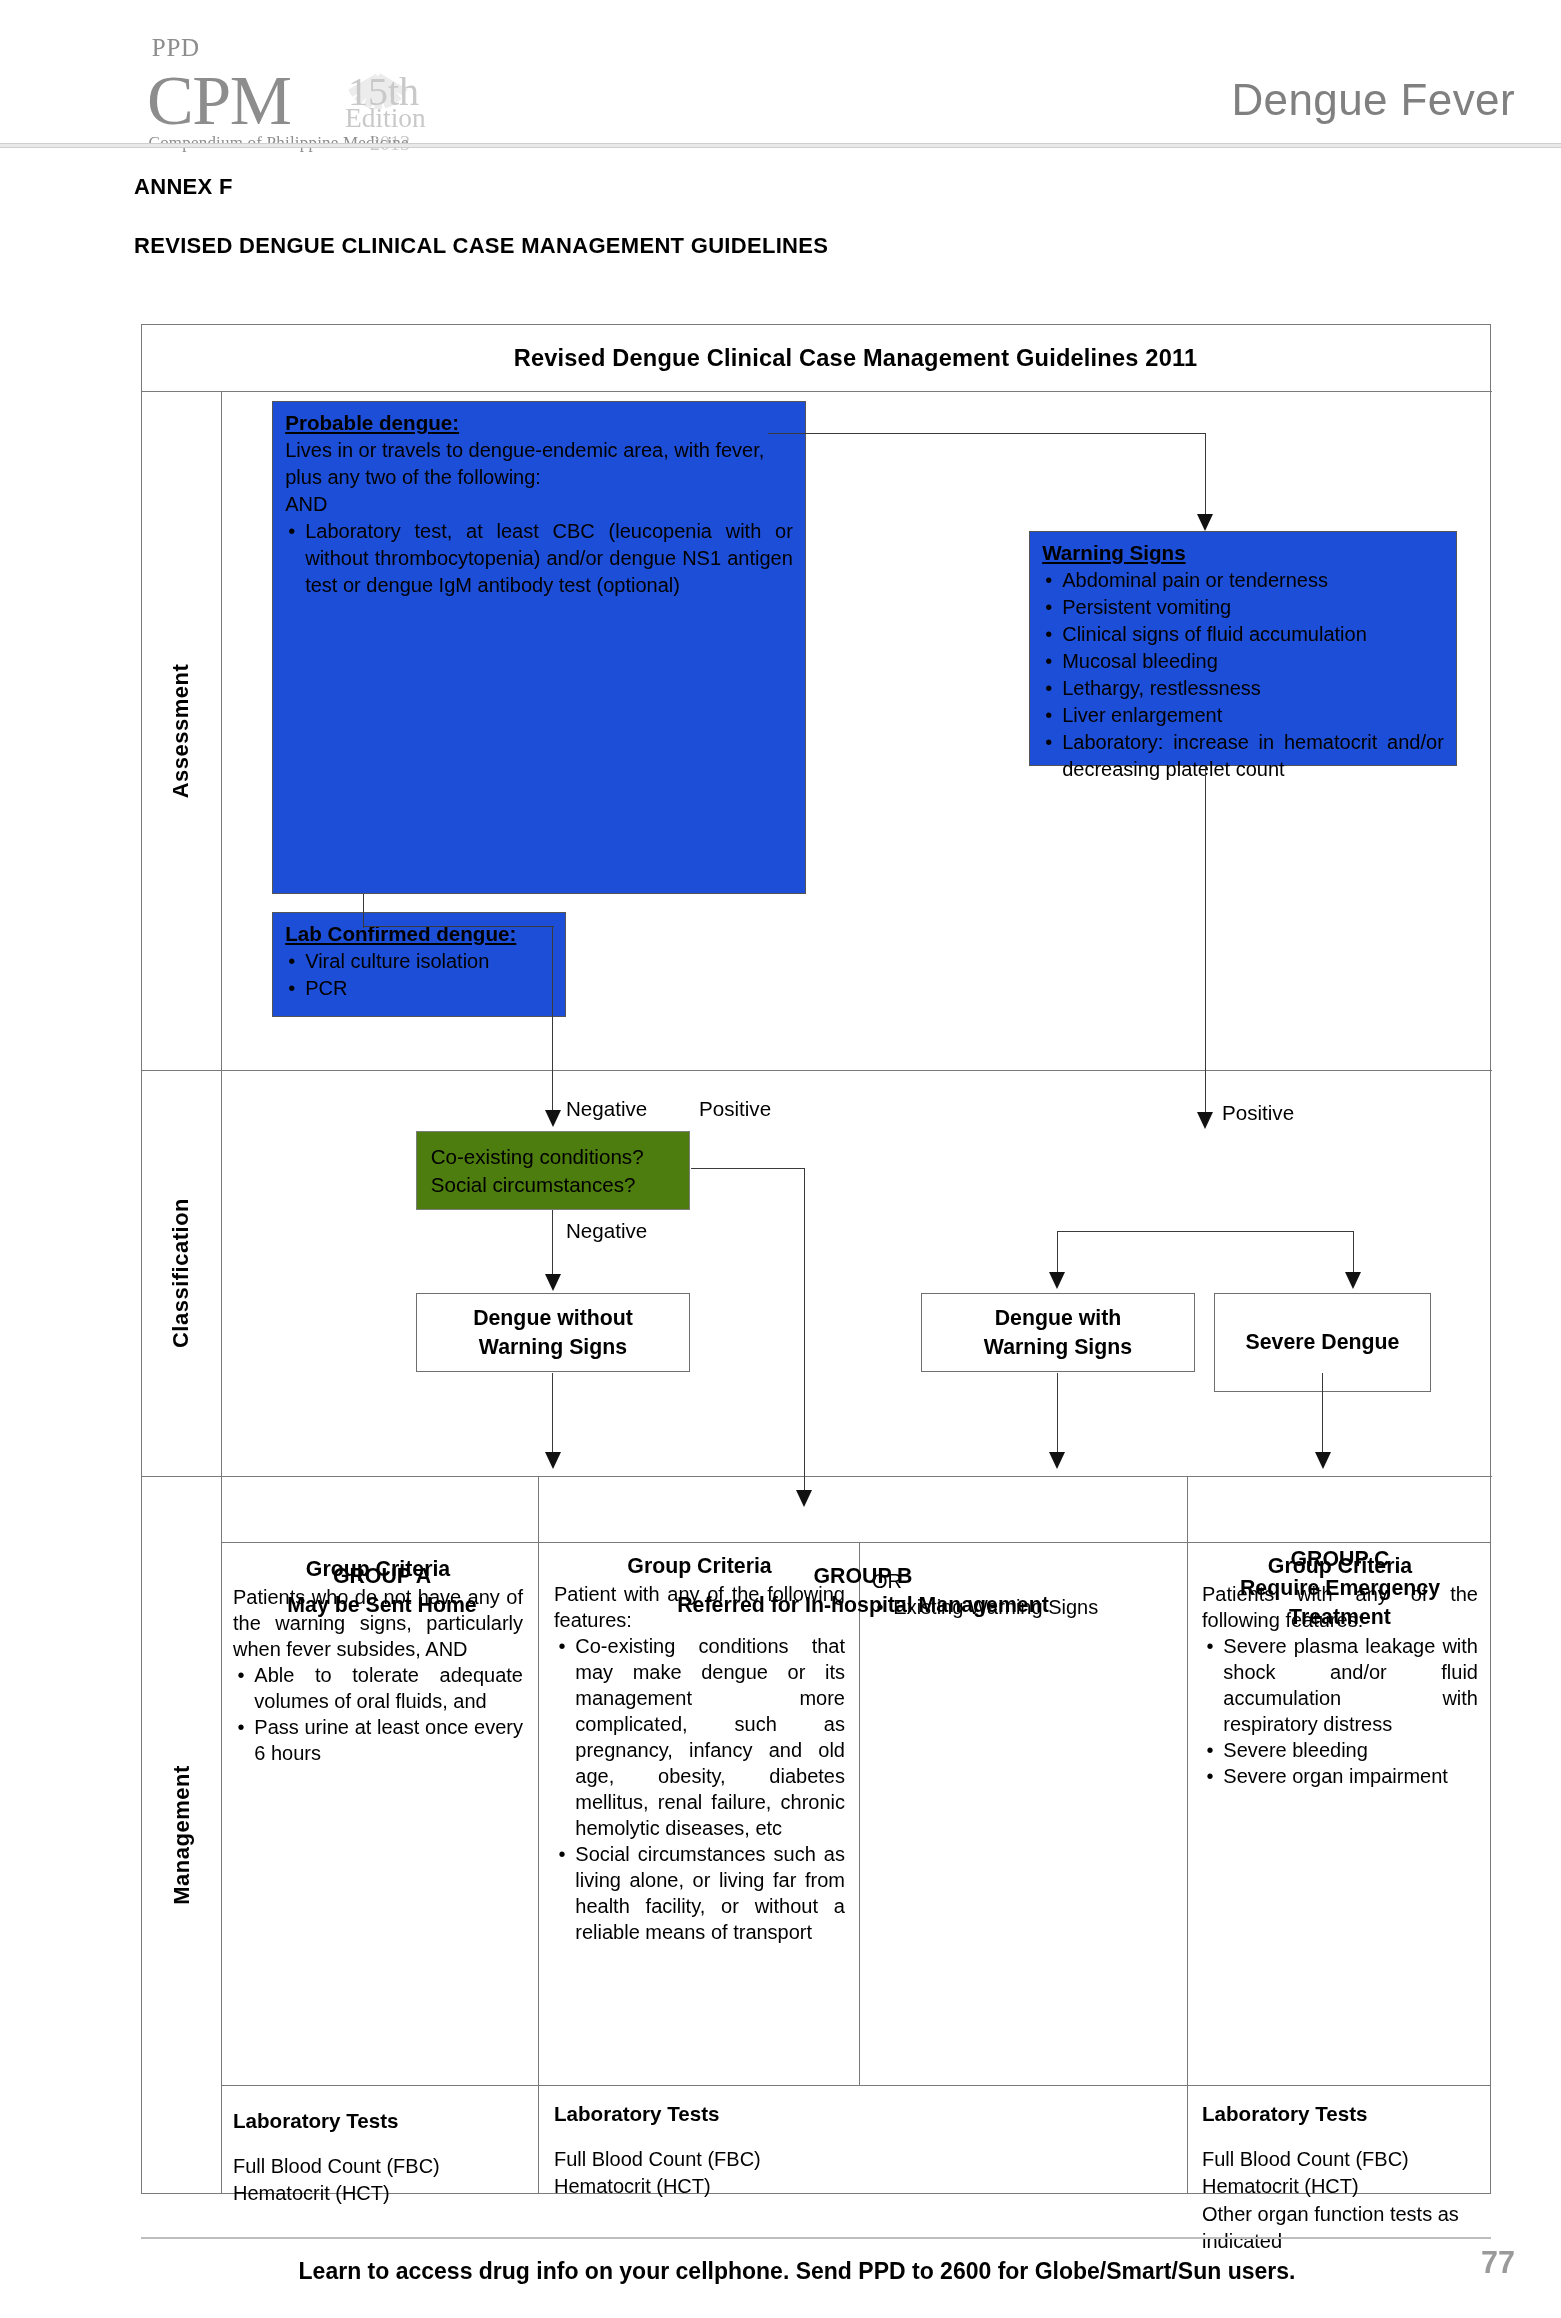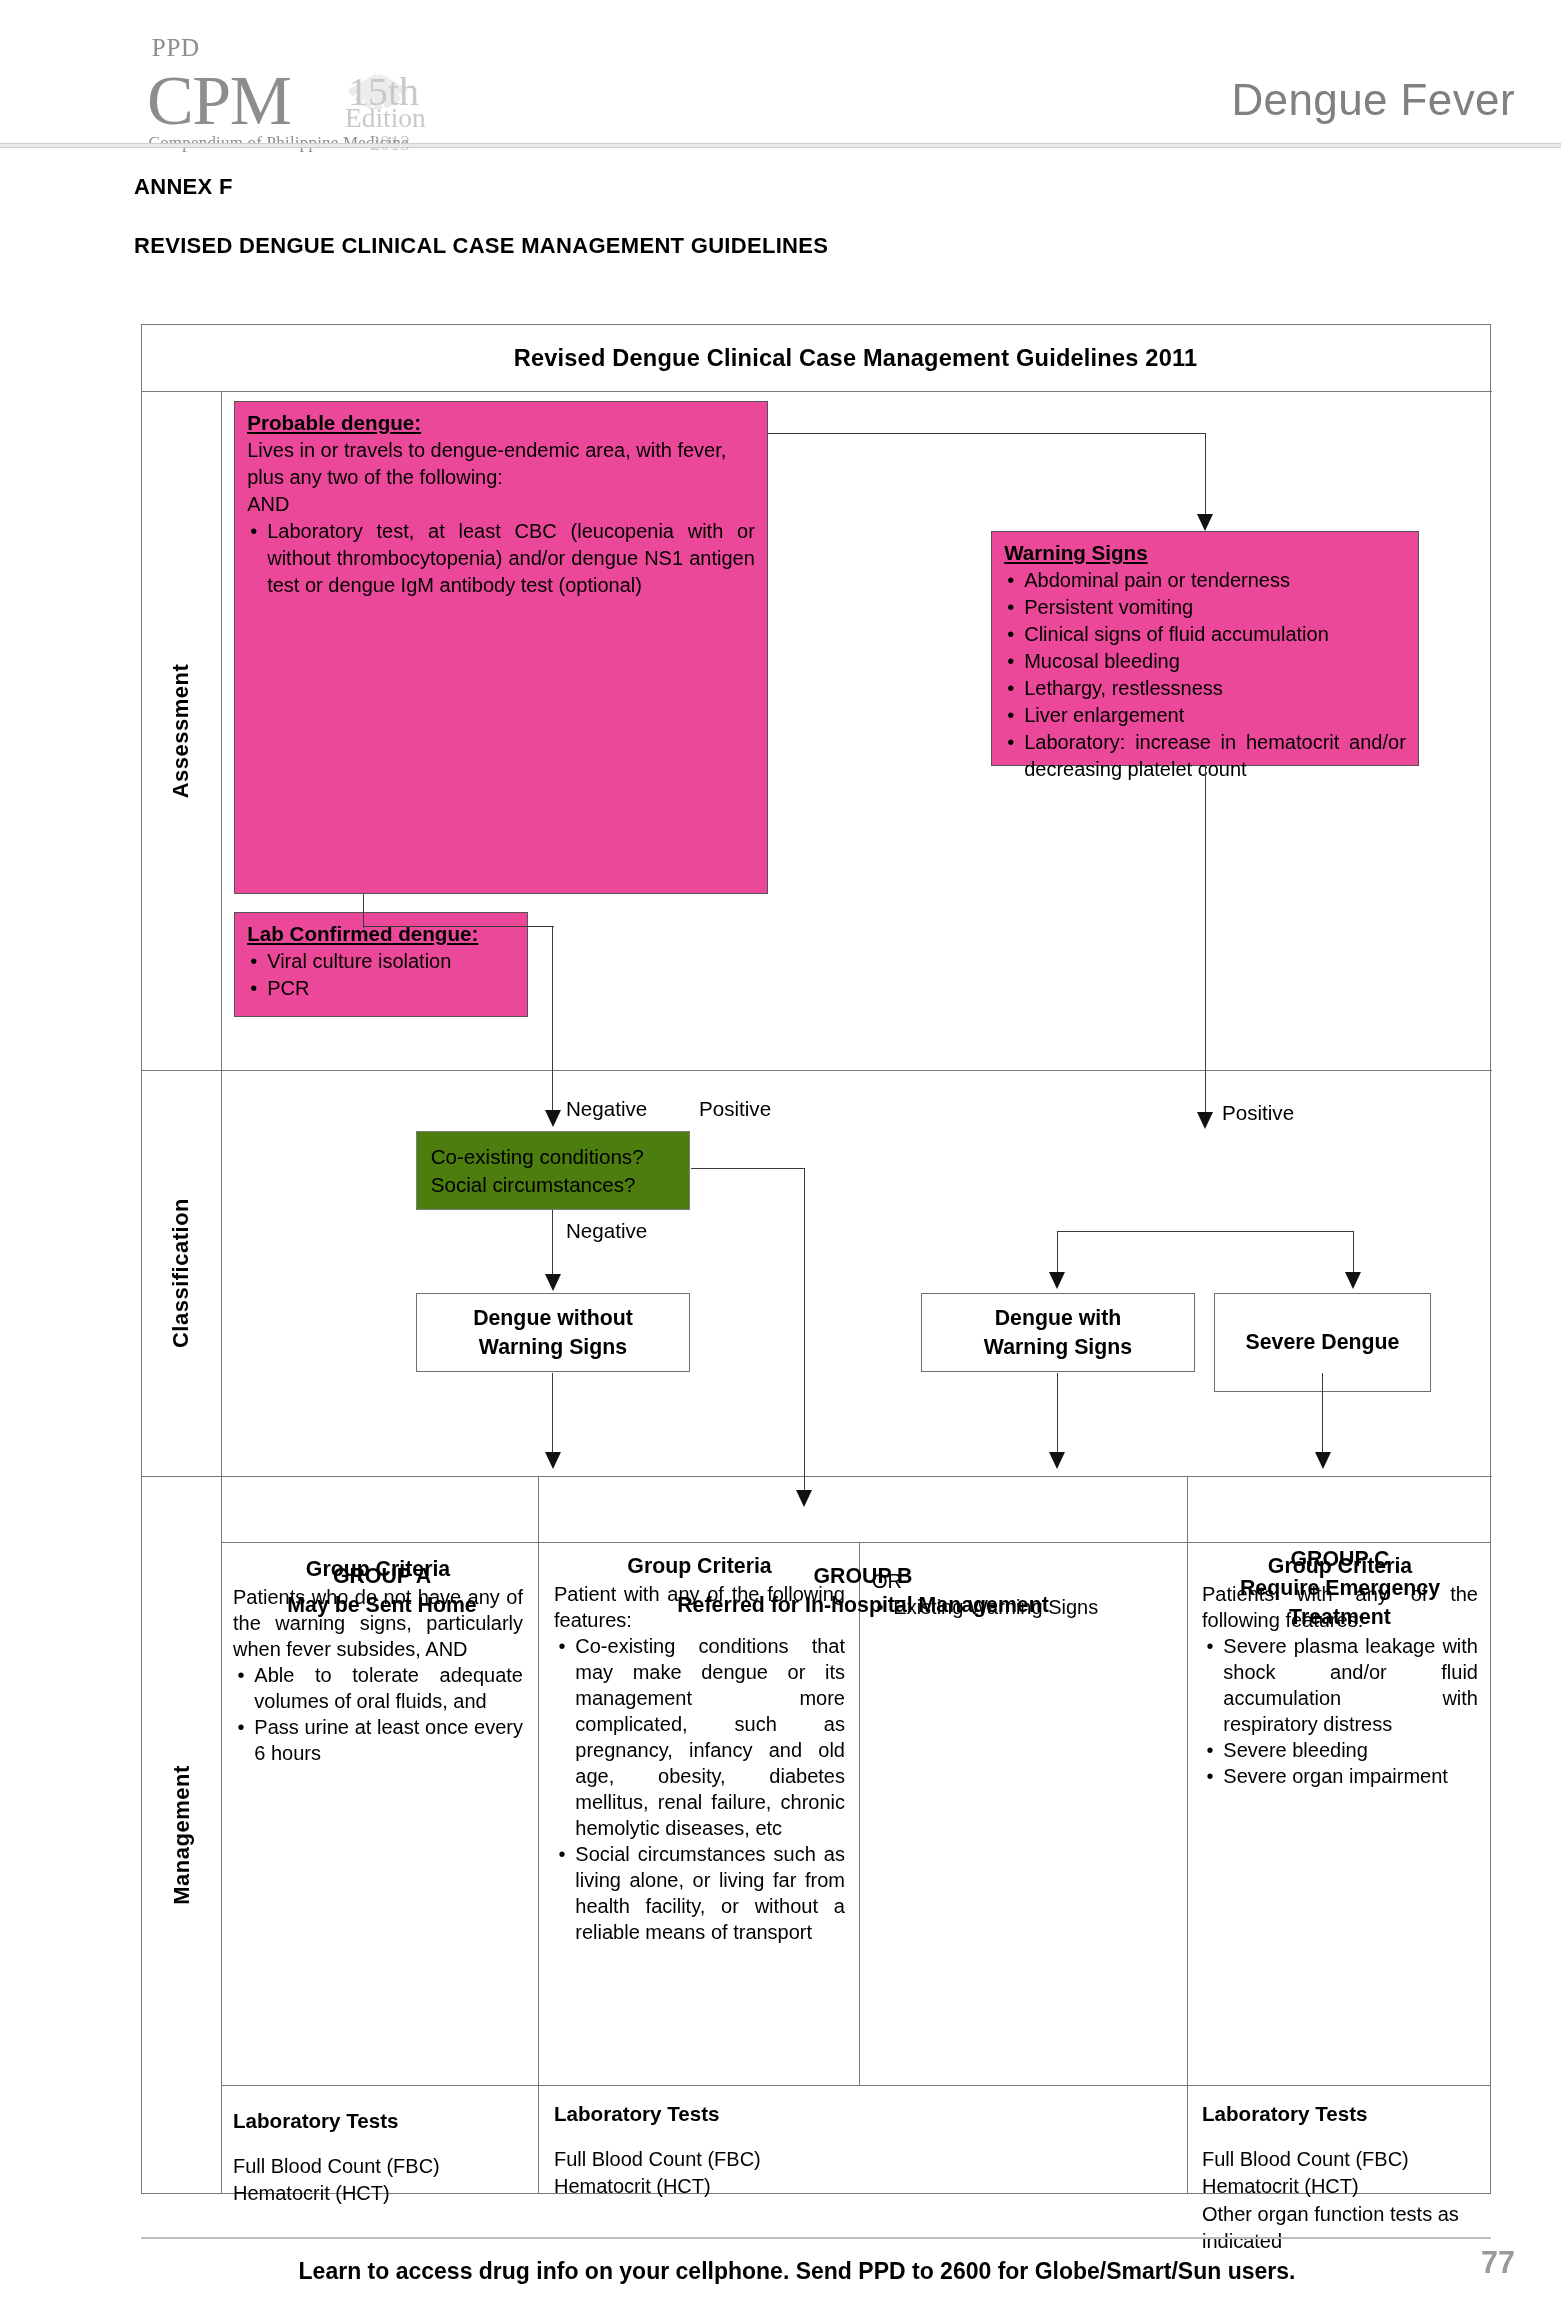--- a/index.html
+++ b/index.html
@@ -54,21 +54,21 @@
   .rowlabel {
     position:absolute; left:0; width:79px;
     display:flex; align-items:center; justify-content:center;
   }
   .rowlabel span {
     transform:rotate(-90deg); white-space:nowrap;
     font-size:22px; font-weight:bold; letter-spacing:0.5px;
   }
 
   
-  .box { position:absolute; border:1.5px solid #555; background:#ec4899; }
+  .box { position:absolute; border:1.5px solid #555; background:#1d4ed8;margin-left:38px; }
   .box-inner { padding:9.1px 12.2px; }
   .bx-title { font-size:20.6px; font-weight:bold; text-decoration:underline; margin-bottom:1.5px; }
   .bx-line { font-size:20px; line-height:27px; }
   .bx-just { text-align:justify; }
   ul.bx-list { list-style:none; }
   ul.bx-list li { font-size:20px; line-height:27px; position:relative; padding-left:20px; }
   ul.bx-list li:before { content:"\2022"; position:absolute; left:3px; top:0; }
   ul.bx-list li.wrap2 { text-align:justify; }
 
   .decision-box { position:absolute; border:1.5px solid #7d7d7d; background:#4d7c0f;

